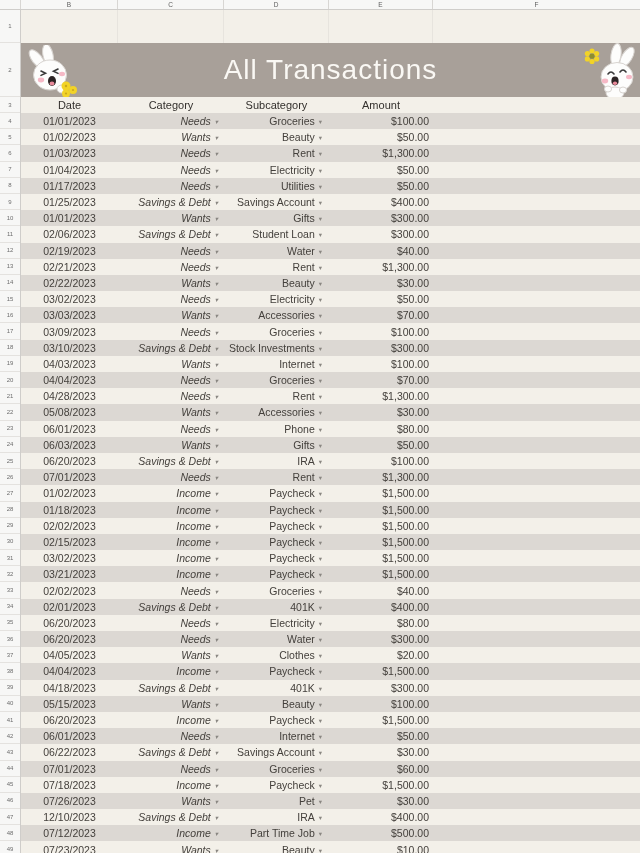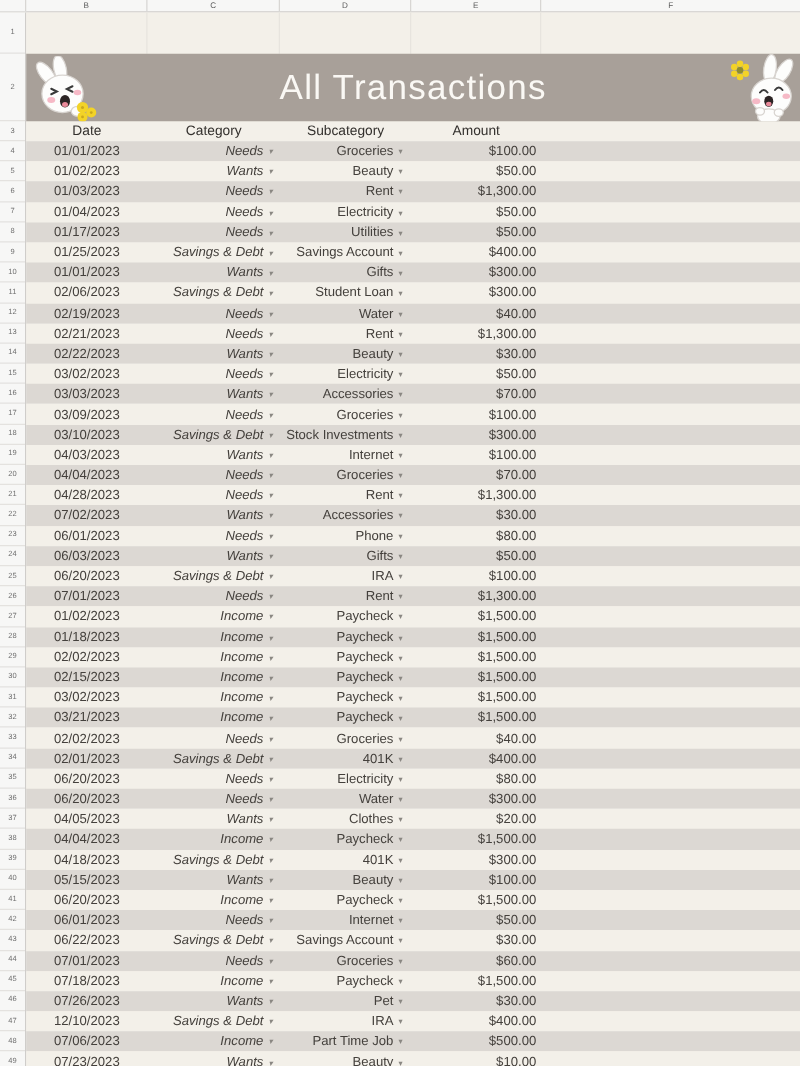--- a/index.html
+++ b/index.html
@@ -418,21 +418,21 @@
             <span class="dd">▾</span>
           </div>
     <div class="c sub">
             <span class="v">Rent</span>
             <span class="dd">▾</span>
           </div>
     <div class="c amt">$1,300.00</div>
     <div class="c desc"></div>
   </div>
         <div class="drow grid5 stripe">
-    <div class="c date">07/02/2023</div>
+    <div class="c date">05/08/2023</div>
     <div class="c cat">
             <span class="v">Wants</span>
             <span class="dd">▾</span>
           </div>
     <div class="c sub">
             <span class="v">Accessories</span>
             <span class="dd">▾</span>
           </div>
     <div class="c amt">$30.00</div>
     <div class="c desc"></div>
@@ -756,21 +756,21 @@
             <span class="dd">▾</span>
           </div>
     <div class="c sub">
             <span class="v">IRA</span>
             <span class="dd">▾</span>
           </div>
     <div class="c amt">$400.00</div>
     <div class="c desc"></div>
   </div>
         <div class="drow grid5 stripe">
-    <div class="c date">07/06/2023</div>
+    <div class="c date">07/12/2023</div>
     <div class="c cat">
             <span class="v">Income</span>
             <span class="dd">▾</span>
           </div>
     <div class="c sub">
             <span class="v">Part Time Job</span>
             <span class="dd">▾</span>
           </div>
     <div class="c amt">$500.00</div>
     <div class="c desc"></div>

